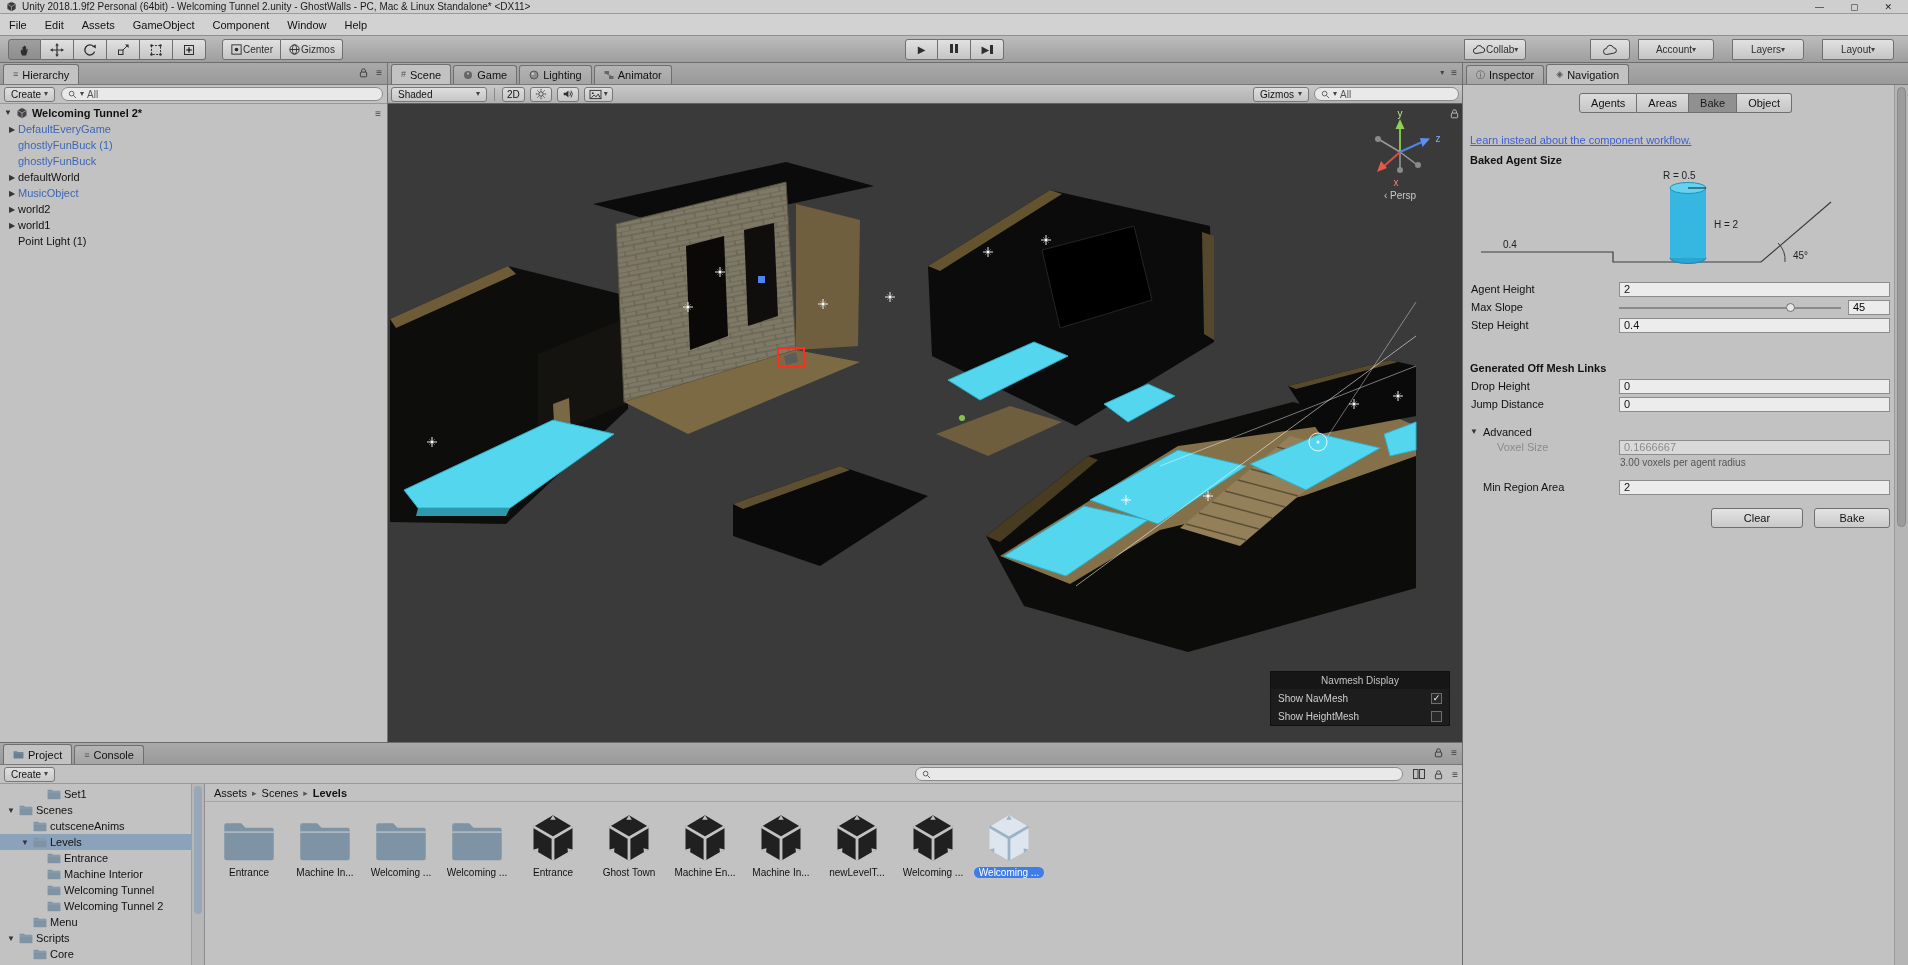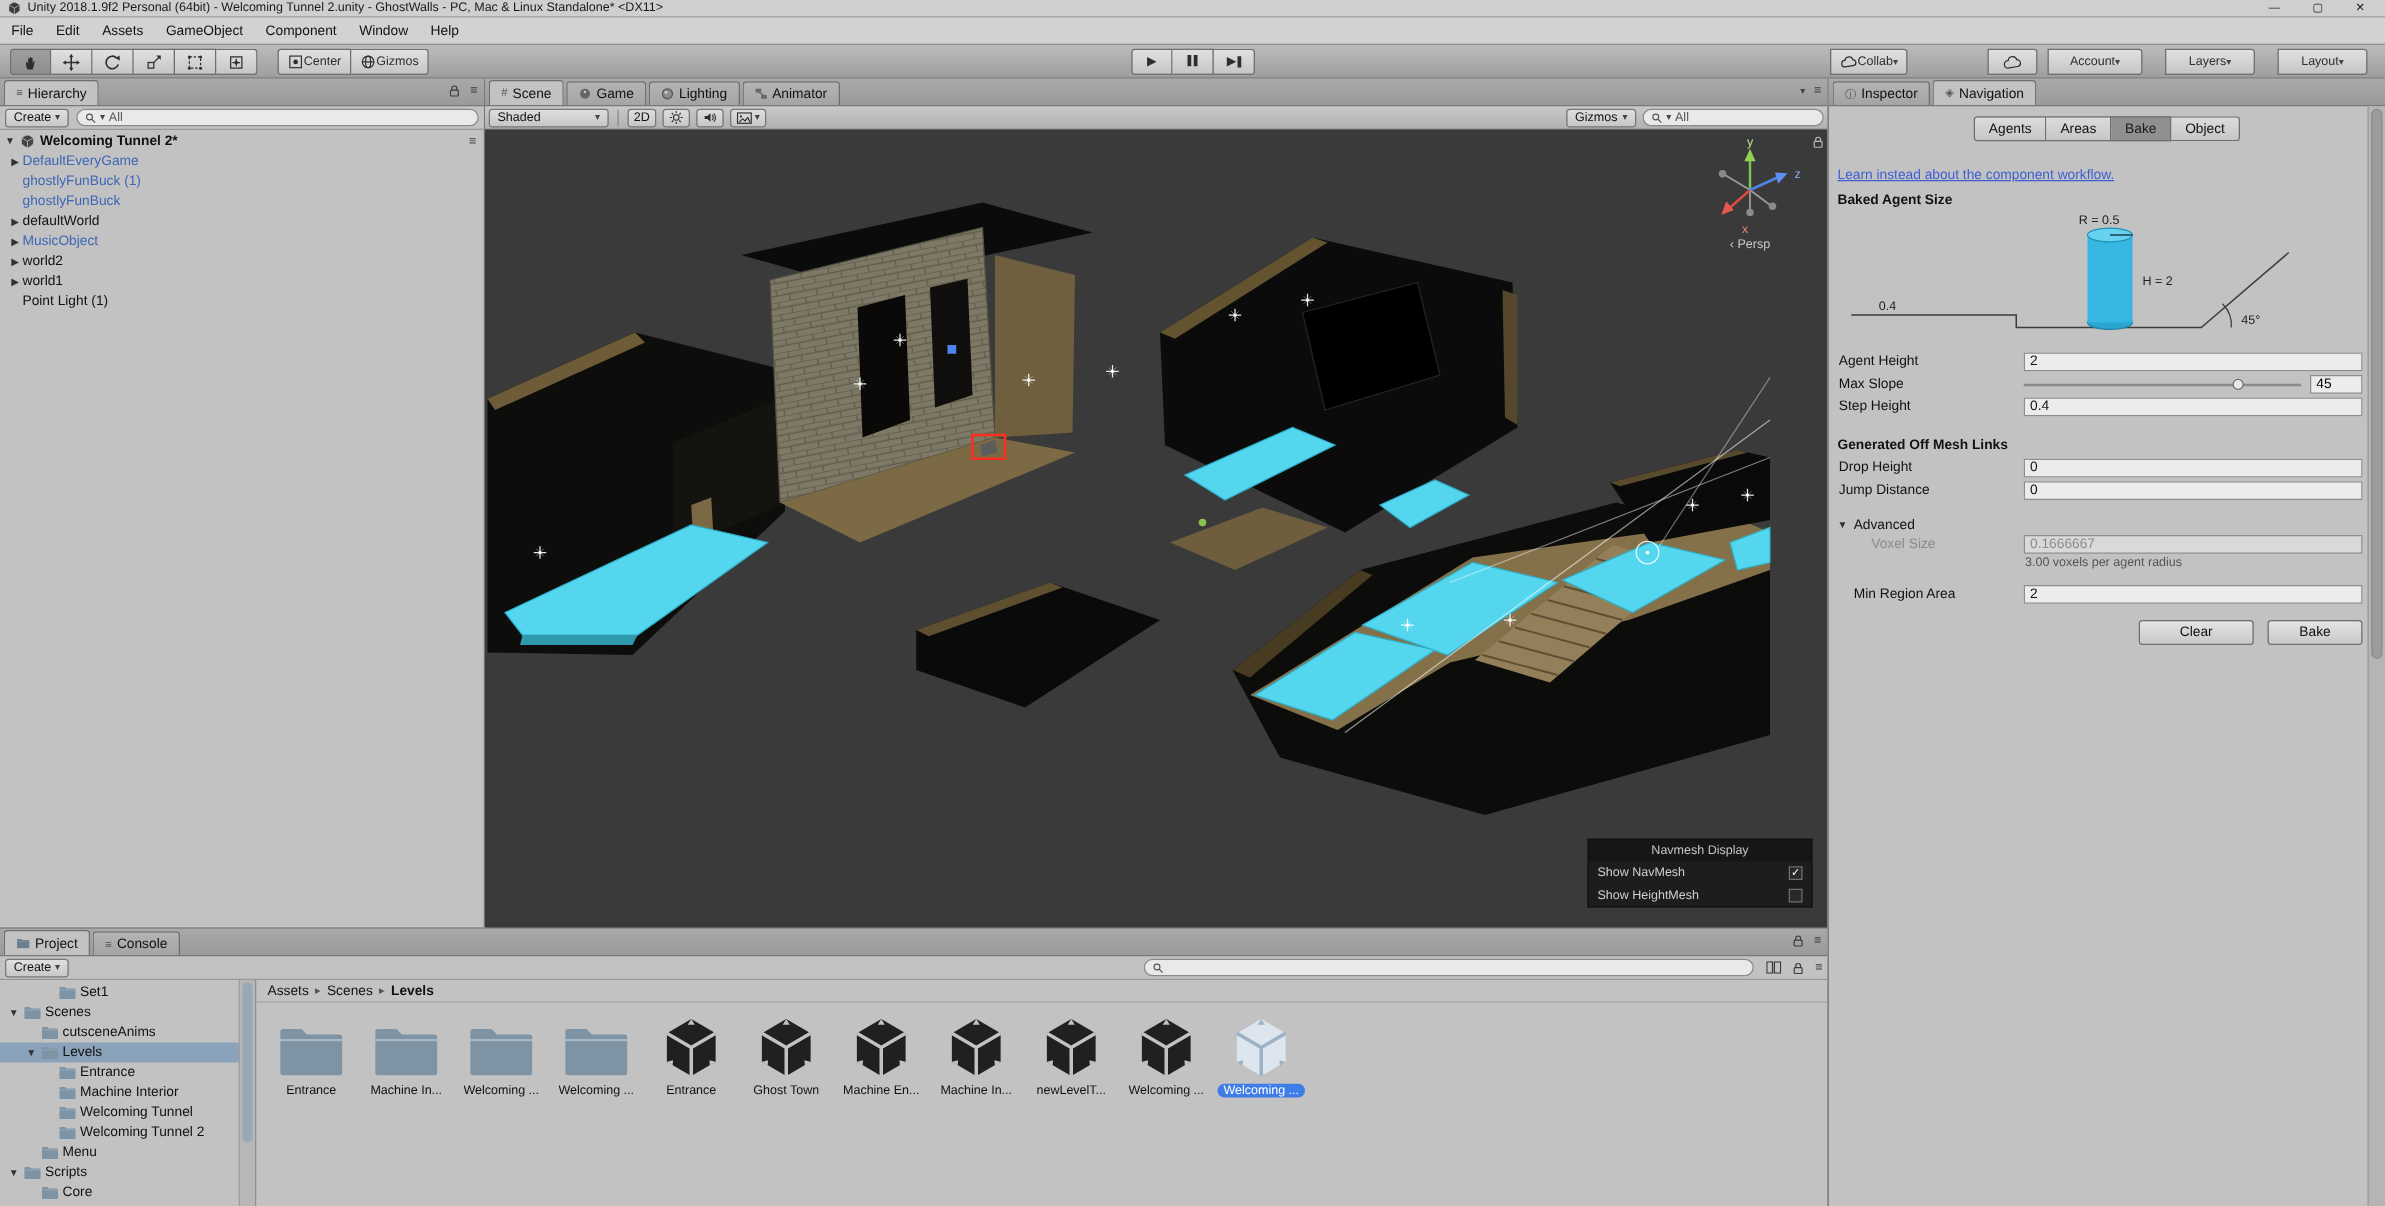--- a/index.html
+++ b/index.html
@@ -851,21 +851,21 @@
                 <span class="thumb"></span>
               </span>
             <input class="numfield" value="45" style="">
           </span>
         </div>
         <div class="frow">
           <span class="flabel">Step Height</span>
           <input class="tfield" value="0.4" style="">
         </div>
 
-        <div class="sec-title" style="margin-top:16px">Generated Off Mesh Links</div>
+        <div class="sec-title" style="margin-top:28px">Generated Off Mesh Links</div>
         <div class="frow" style="margin-top:3px">
           <span class="flabel">Drop Height</span>
           <input class="tfield" value="0" style="">
         </div>
         <div class="frow">
           <span class="flabel">Jump Distance</span>
           <input class="tfield" value="0" style="">
         </div>
 
         <div class="foldrow">

